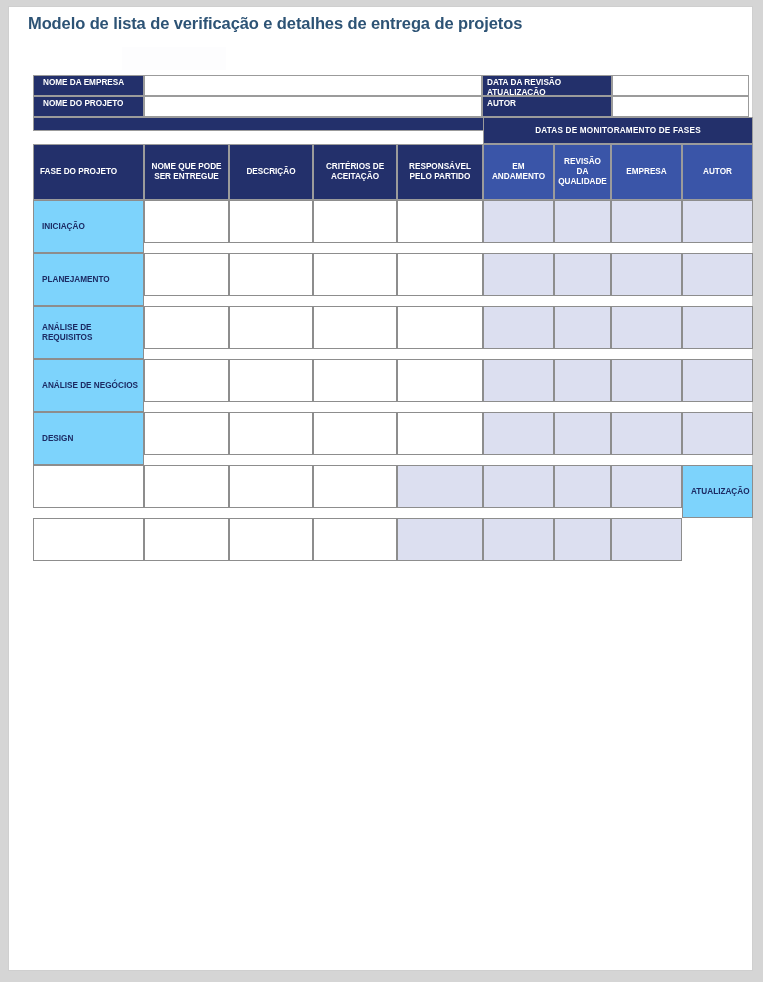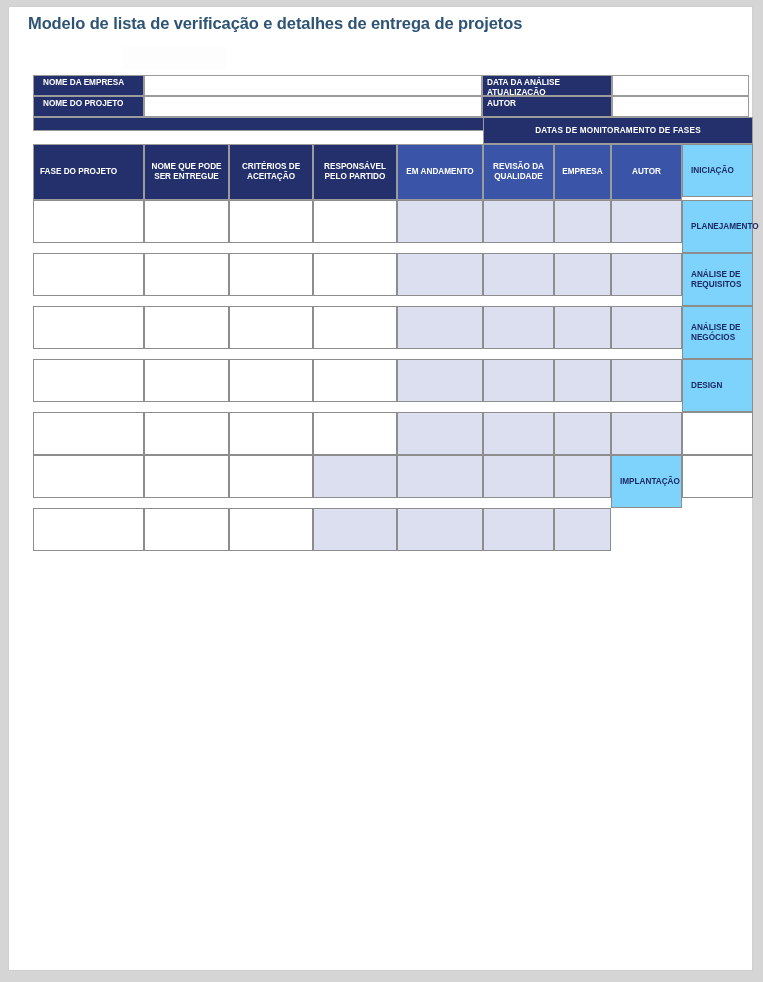--- a/index.html
+++ b/index.html
@@ -174,36 +174,37 @@
 
   <div class="doc-title">Modelo de lista de verificação e detalhes de entrega de projetos</div>
 
   <div class="logo-placeholder"></div>
 
   <div class="sheet-table">
 
     <div class="info-grid">
       <div class="cell lbl-dark">NOME DA EMPRESA</div>
       <div class="cell fld-white"></div>
-      <div class="cell lbl-dark flush">DATA DA ANÁLISE ATUALIZAÇÃO</div>
+      <div class="cell lbl-dark flush">DATA DA REVISÃO ATUALIZAÇÃO</div>
       <div class="cell fld-white"></div>
 
       <div class="cell lbl-dark">NOME DO PROJETO</div>
       <div class="cell fld-white"></div>
       <div class="cell lbl-dark flush">AUTOR</div>
       <div class="cell fld-white"></div>
     </div>
 
     <div class="matrix">
 
       <div class="band-spacer"></div>
       <div class="band">DATAS DE MONITORAMENTO DE FASES</div>
 
       <div class="hd phase">FASE DO PROJETO</div>
       <div class="hd">NOME QUE PODE SER ENTREGUE</div>
+      <div class="hd">DESCRIÇÃO</div>
       <div class="hd">CRITÉRIOS DE ACEITAÇÃO</div>
       <div class="hd">RESPONSÁVEL PELO PARTIDO</div>
       <div class="hd sub">EM ANDAMENTO</div>
       <div class="hd sub">REVISÃO DA QUALIDADE</div>
       <div class="hd sub">EMPRESA</div>
       <div class="hd sub">AUTOR</div>
 
       <div class="rowlbl">INICIAÇÃO</div>
       <div class="cel-white"></div>
       <div class="cel-white"></div>
@@ -256,21 +257,21 @@
 
       <div class="cel-white"></div>
       <div class="cel-white"></div>
       <div class="cel-white"></div>
       <div class="cel-white"></div>
       <div class="cel-tint"></div>
       <div class="cel-tint"></div>
       <div class="cel-tint"></div>
       <div class="cel-tint"></div>
 
-      <div class="rowlbl">IMPLANTAÇÃO</div>
+      <div class="rowlbl">ATUALIZAÇÃO</div>
       <div class="cel-white"></div>
       <div class="cel-white"></div>
       <div class="cel-white"></div>
       <div class="cel-white"></div>
       <div class="cel-tint"></div>
       <div class="cel-tint"></div>
       <div class="cel-tint"></div>
       <div class="cel-tint"></div>
 
     </div>

